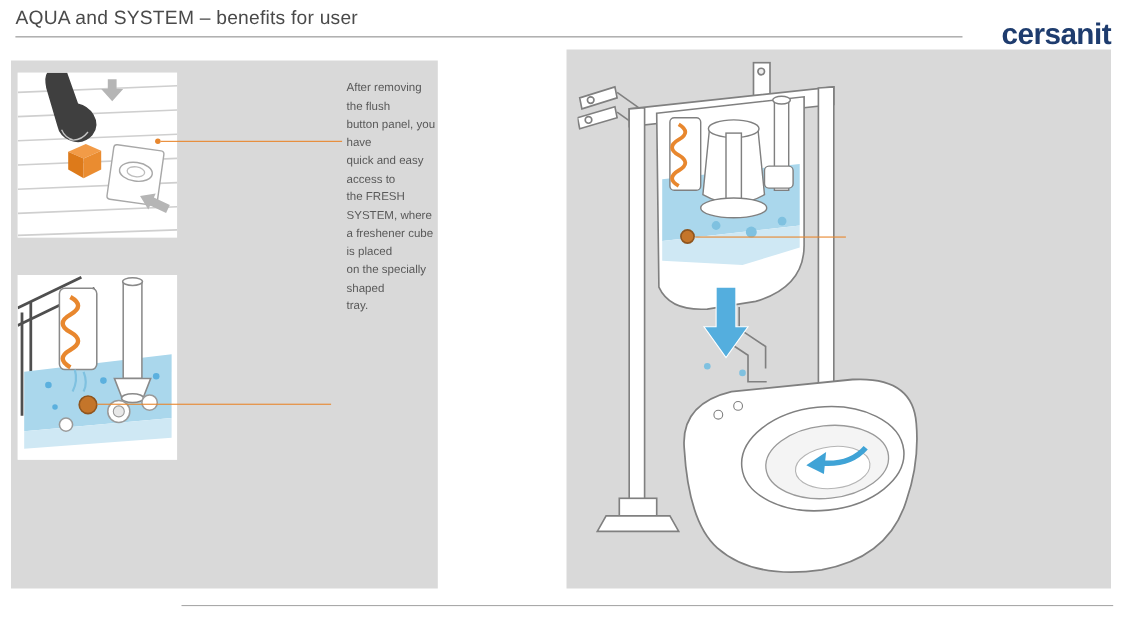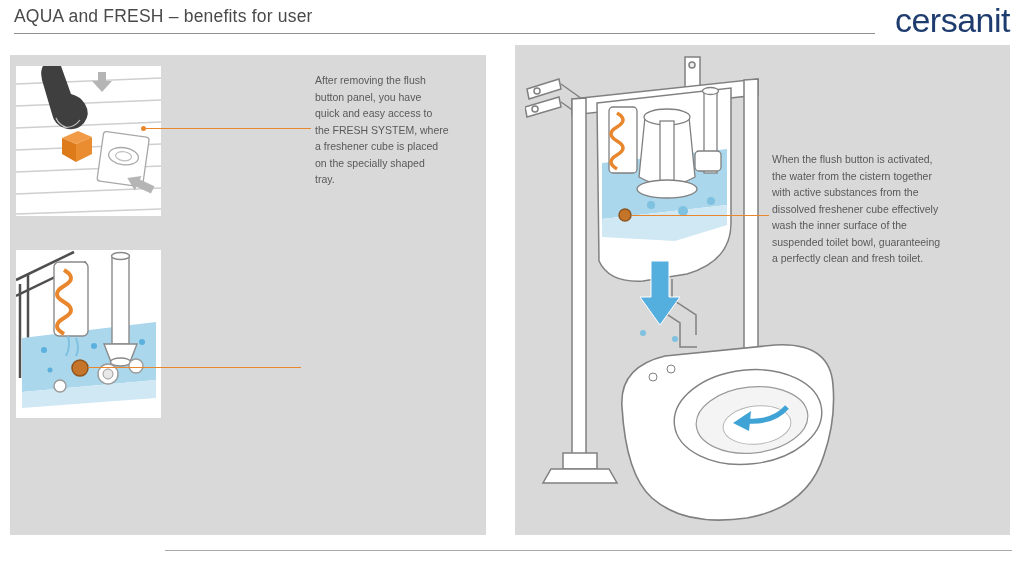--- a/index.html
+++ b/index.html
@@ -2,27 +2,27 @@
 <html style="--panel-gray: #d9d9d9; --accent-orange: #e8872e; --water-blue: #aad7ec; --arrow-blue: #54aede; --logo-navy: #1e3c6e; --text-gray: #595959; --title-gray: #4a4a4a;"><head>
 <meta charset="utf-8">
 <style>
   * { margin:0; padding:0; box-sizing:border-box; }
   html, body { width:1020px; height:561px; }
   body { font-family:"Liberation Sans", sans-serif; background:#ffffff; position:relative; overflow:hidden; }
   .slide { position:absolute; left:0; top:0; width:1020px; height:561px; background:#fff; }
 
   .page-title { position:absolute; left:14px; top:6px; font-size:17.5px; font-weight:400;
                 color:var(--title-gray,#4a4a4a); letter-spacing:0.2px; }
-  .logo { position:absolute; right:10px; top:1px; font-size:34px; font-weight:400;
+  .logo { position:absolute; right:10px; top:16px; font-size:27px; font-weight:700;
           color:var(--logo-navy,#1e3c6e); letter-spacing:-0.5px; }
   .header-rule { position:absolute; left:14px; top:33px; width:861px; height:1px; background:#909090; }
   .bottom-rule { position:absolute; left:165px; top:550px; width:847px; height:1px; background:#a9a9a9; }
 
   .panel { position:absolute; background:var(--panel-gray,#d9d9d9); }
-  .panel.left  { left:10px;  top:55px; width:476px; height:480px; }
+  .panel.left  { left:10px;  top:55px; width:388px; height:480px; }
   .panel.right { left:515px; top:45px; width:495px; height:490px; }
 
   .illus { position:absolute; background:#fff; overflow:hidden; }
   .illus-1 { left:6px; top:11px;  width:145px; height:150px; }
   .illus-2 { left:6px; top:195px; width:145px; height:168px; }
   .frame-illus { position:absolute; left:10px; top:10px; width:310px; height:475px; }
 
   .annot { position:absolute; font-size:10.5px; line-height:16.5px;
            color:var(--text-gray,#595959); white-space:pre-line; }
   .annot-1 { left:305px; top:17px; }
@@ -35,21 +35,21 @@
   .leader-3 { left:117px; top:170px; width:137px; }
   .leader-dot { position:absolute; width:5px; height:5px; border-radius:50%;
                 background:var(--accent-orange,#e8872e); }
   .dot-1 { left:131px; top:71px; }
 </style>
 </head>
 <body>
 
 <div class="slide">
 
-  <h1 class="page-title">AQUA and FRESH – benefits for user</h1>
+  <h1 class="page-title">AQUA and SYSTEM – benefits for user</h1>
   <div class="logo">cersanit</div>
   <div class="header-rule"></div>
 
   <section class="panel left">
 
     <div class="illus illus-1">
       <svg viewBox="0 0 145 150" width="145" height="150">
         <rect width="145" height="150" fill="#ffffff"></rect>
         <g stroke="#cfcfcf" stroke-width="1.5">
           <line x1="0" y1="18" x2="145" y2="12"></line>
@@ -186,23 +186,16 @@
           <ellipse cx="232" cy="370" rx="34" ry="19" transform="rotate(-6 232 370)" fill="#ffffff" stroke="#b5b5b5" stroke-width="1"></ellipse>
           <circle cx="128" cy="322" r="4" fill="#ffffff" stroke="#808080"></circle>
           <circle cx="146" cy="314" r="4" fill="#ffffff" stroke="#808080"></circle>
           <path d="M262 352 q-14 16 -40 14" fill="none" stroke="#3fa3d6" stroke-width="5"></path>
           <polygon points="208,368 226,356 224,376" fill="#3fa3d6"></polygon>
         </g>
       </svg>
     </div>
 
     <div class="leader leader-3"></div>
-    <p class="annot annot-3">When the flush button is activated,
-the water from the cistern together
-with active substances from the
-dissolved freshener cube effectively
-wash the inner surface of the
-suspended toilet bowl, guaranteeing
-a perfectly clean and fresh toilet.</p>
   </section>
 
   <div class="bottom-rule"></div>
 </div>
 
 </body></html>

